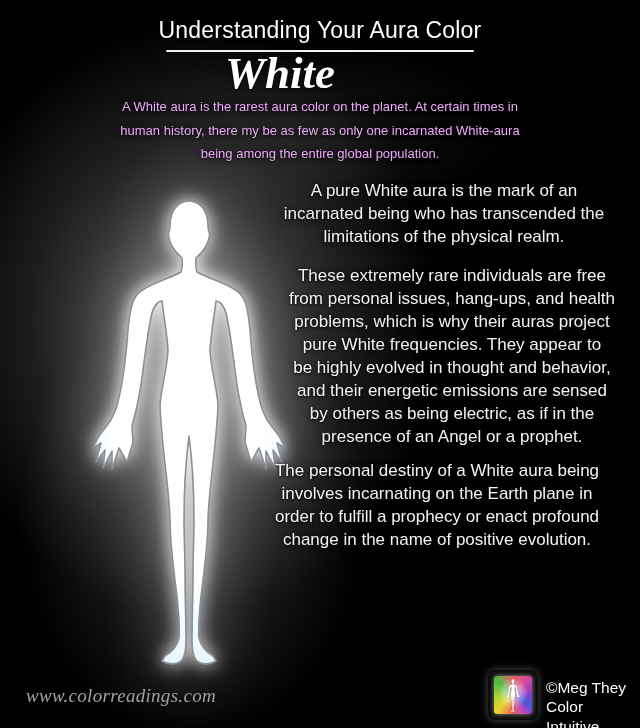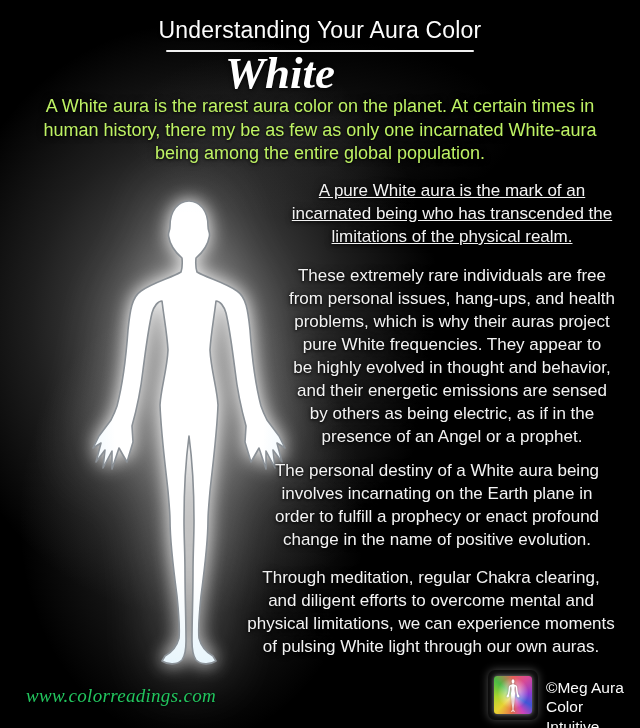--- a/index.html
+++ b/index.html
@@ -32,40 +32,40 @@
     font-family:"Liberation Serif", serif;font-style:italic;font-weight:600;
     font-size:45px;line-height:1.05;color:#ffffff;
     text-shadow:0 1px 4px rgba(0,0,0,0.8);
   }
   .prose{
     white-space:pre-line;text-align:center;
     text-shadow:0 1px 3px rgba(0,0,0,0.95), 0 0 7px rgba(0,0,0,0.55);
   }
   .intro{
     position:absolute;top:95px;left:24px;width:592px;
-    font-size:18px;line-height:23.5px;color:#bef264;
+    font-size:13px;line-height:23.5px;color:#f0abfc;
   }
   .para{font-size:17px;line-height:23px;color:#f3f3f3;position:absolute;}
-  .para1{top:179px;left:276px;width:352px;text-decoration:underline;}
+  .para1{top:179px;left:268px;width:352px;}
   .para2{top:264px;left:274px;width:356px;}
   .para3{top:459px;left:238px;width:398px;}
   .para4{top:566px;left:226px;width:410px;}
 
   .figure-svg{
     position:absolute;left:89px;top:198px;width:200px;height:470px;
     filter:drop-shadow(0 0 9px rgba(255,255,255,0.95))
            drop-shadow(0 0 32px rgba(255,255,255,0.45));
     --body-fill:url(#bodyFill);
     --body-stroke:#8a9096;
   }
 
   .site{
     position:absolute;left:26px;top:685px;
     font-family:"Liberation Serif", serif;font-style:italic;
-    font-size:19px;color:#22c55e;letter-spacing:0.3px;
+    font-size:19px;color:#a3a3a3;letter-spacing:0.3px;
     text-shadow:0 1px 2px rgba(0,0,0,0.8);
   }
 
   .credit-block{position:absolute;left:488px;top:670px;width:150px;height:54px;}
   .logo{
     position:absolute;left:0;top:0;width:50px;height:50px;
     background:#0c0c0c;border-radius:7px;
     box-shadow:0 0 9px rgba(255,255,255,0.30);
     display:flex;align-items:center;justify-content:center;
   }
@@ -165,33 +165,29 @@
 order to fulfill a prophecy or enact profound
 change in the name of positive evolution.</div>
   <div class="para para2 prose">These extremely rare individuals are free
 from personal issues, hang-ups, and health
 problems, which is why their auras project
 pure White frequencies.  They appear to
 be highly evolved in thought and behavior,
 and their energetic emissions are sensed
 by others as being electric, as if in the
 presence of an Angel or a prophet.</div>
-  <div class="para para4 prose">Through meditation, regular Chakra clearing,
-and diligent efforts to overcome mental and
-physical limitations, we can experience moments
-of pulsing White light through our own auras.</div>
 
   <div class="site">www.colorreadings.com</div>
 
   <div class="credit-block">
     <div class="logo">
       <div class="logo-rainbow">
         <svg class="logo-human" viewBox="0 0 200 470">
           <use href="#human" xlink:href="#human"></use>
         </svg>
       </div>
     </div>
     <div class="credit-text">
-      <div>©Meg Aura</div>
+      <div>©Meg They</div>
       <div>Color Intuitive</div>
     </div>
   </div>
 </div>
 
 </body></html>

